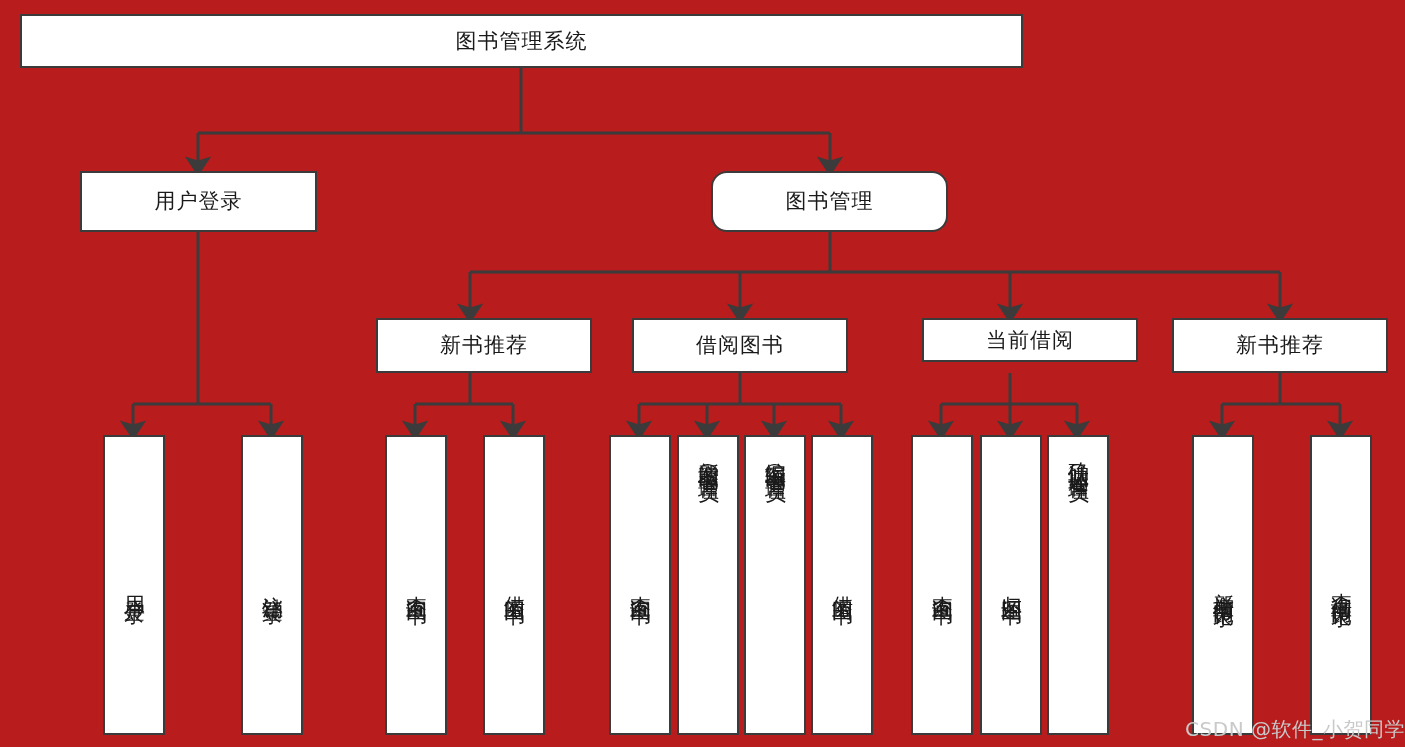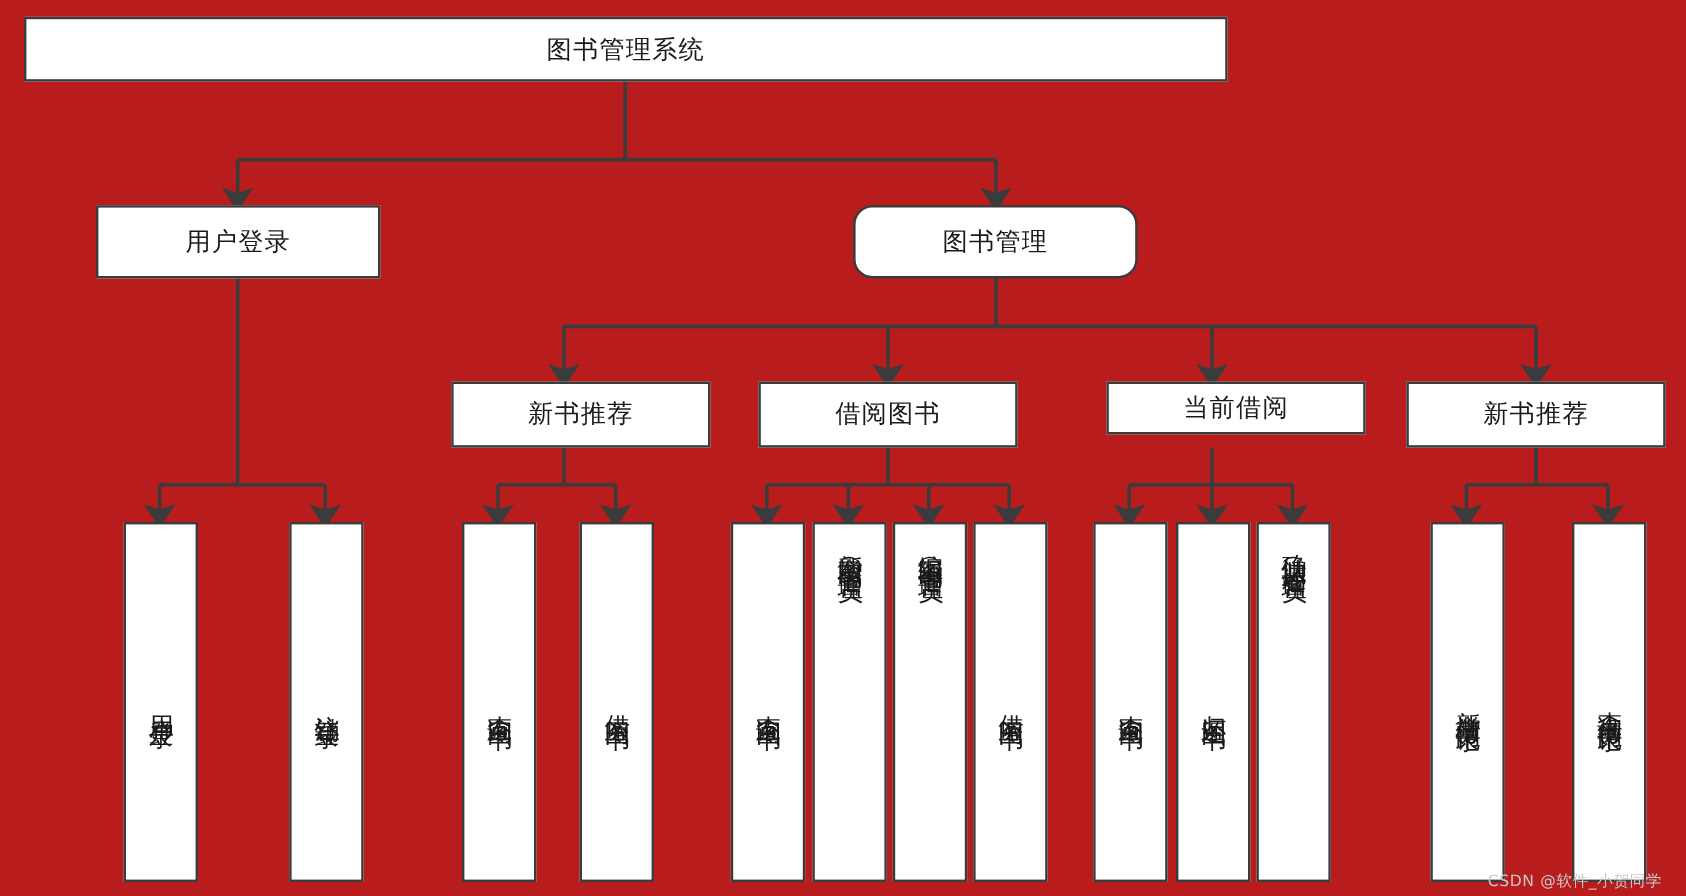--- a/index.html
+++ b/index.html
@@ -57,23 +57,23 @@
     font-size: 21px;
     letter-spacing: 3px;
     line-height: 1;
   }
   .v-node.centered {
     align-items: center;
     padding-top: 0;
   }
   .watermark {
     position: absolute;
-    right: 20px;
+    right: 0;
     bottom: 4px;
-    font-size: 13px;
+    font-size: 20px;
     color: #c9c9c9;
     letter-spacing: 0.5px;
     white-space: nowrap;
   }
 </style>
 </head>
 <body>
 
 <div id="diagram-root">
 

